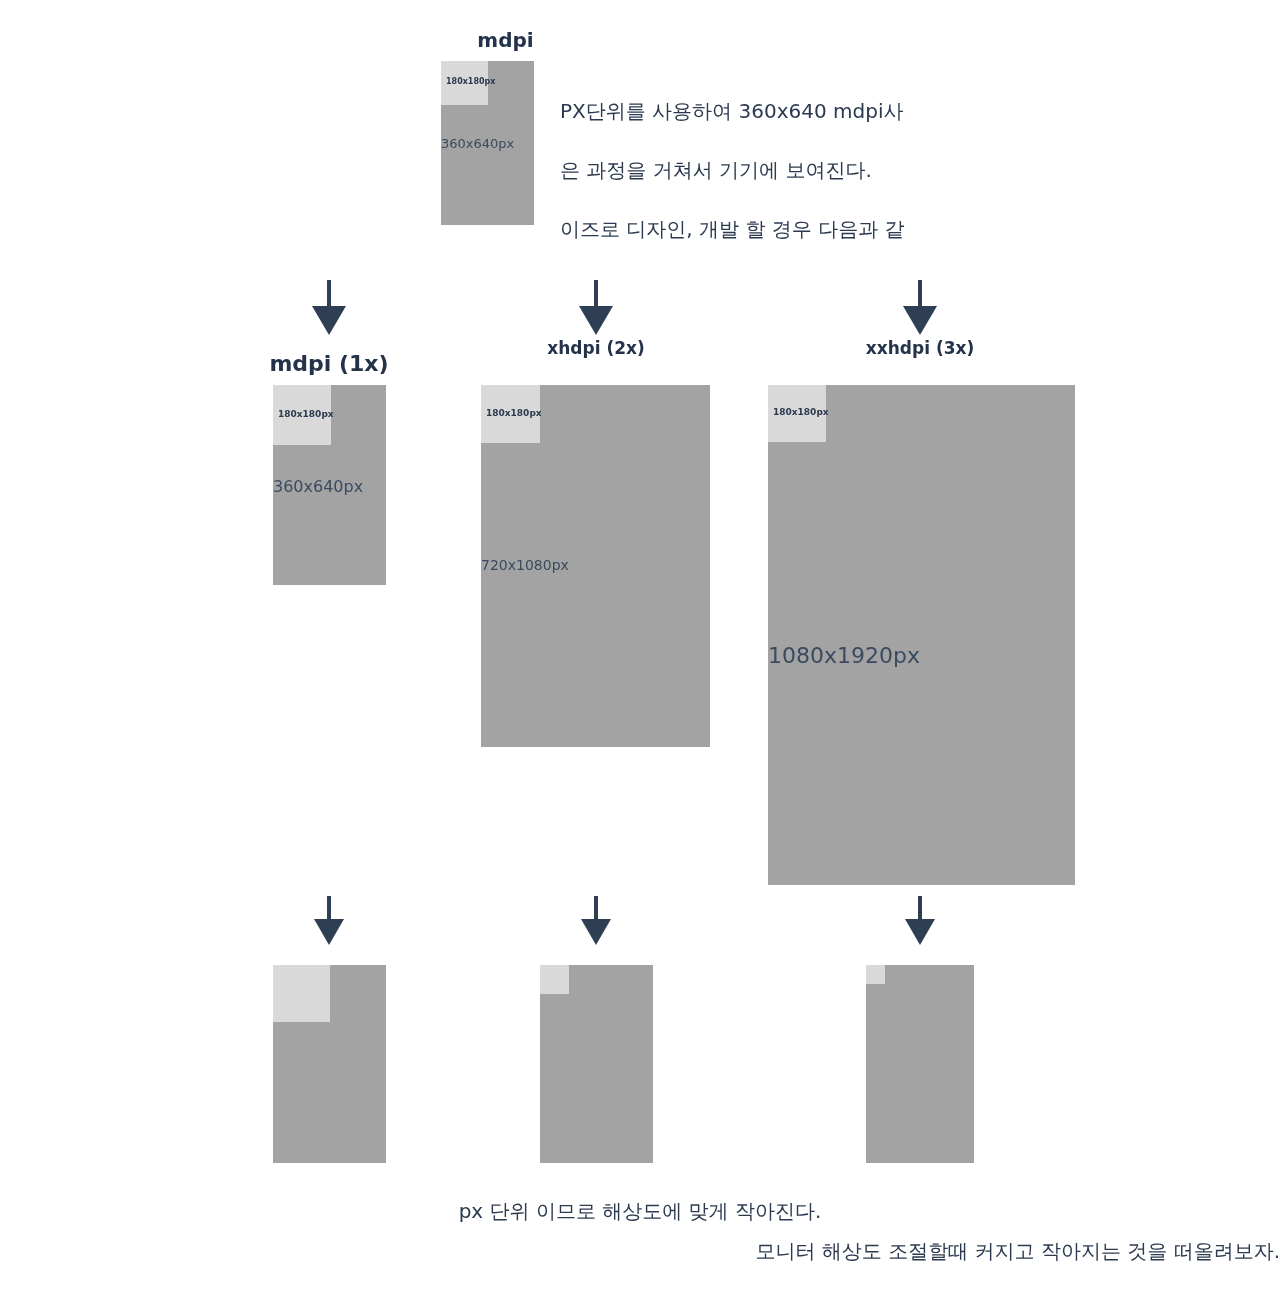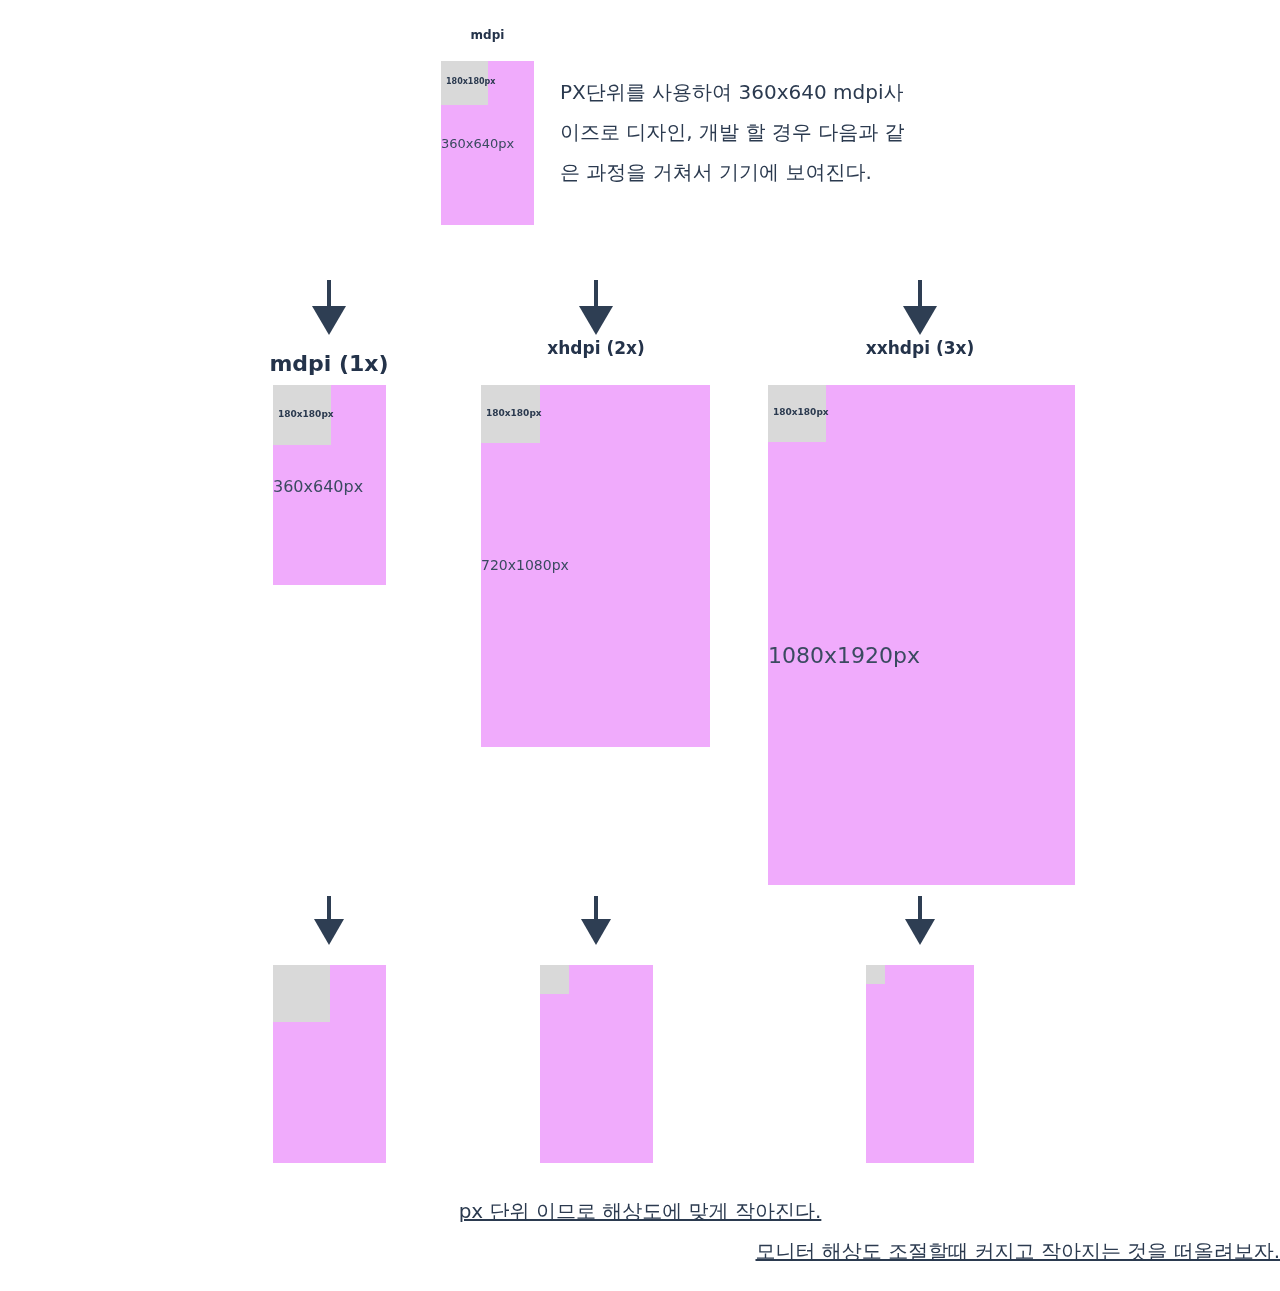--- a/index.html
+++ b/index.html
@@ -19,21 +19,21 @@
     width: 1280px;
     height: 1291px;
     margin: 0 auto;
     background: #ffffff;
     overflow: hidden;
   }
 
   
   .screen {
     position: absolute;
-    background: #f0abfc;
+    background: #a3a3a3;
   }
   .asset {
     position: absolute;
     left: 0;
     top: 0;
     background: #d9d9d9;
   }
   .asset-label {
     position: absolute;
     font-family: "DejaVu Sans", "Liberation Sans", sans-serif;
@@ -64,49 +64,48 @@
   .arrow {
     position: absolute;
   }
 
   
   .para {
     position: absolute;
     color: #2b3a4f;
     font-family: "DejaVu Sans", "Liberation Sans", sans-serif;
   }
-  .para-line { display: block; white-space: nowrap; }
+  .para-line { display: block; white-space: nowrap; margin-top: 19px; }
 
   .footer-note {
     position: absolute;
     width: 1280px;
     left: 0;
     text-align: center;
     color: #2b3a4f;
     font-family: "DejaVu Sans", "Liberation Sans", sans-serif;
-    text-decoration: underline;
   }
 </style>
 </head>
 <body>
 
 <div id="stage">
 
-  <div class="col-title" style="left:441px; top:28px; width:93px; font-size:12px;">mdpi</div>
+  <div class="col-title" style="left:459px; top:28px; width:93px; font-size:20px;">mdpi</div>
 
   <div class="screen" style="left:441px; top:61px; width:93px; height:164px;">
     <div class="asset" style="width:47px; height:44px;"></div>
     <div class="asset-label" style="left:5px; top:17px; font-size:8px;">180x180px</div>
     <div class="screen-label" style="left:0; top:75px; font-size:13px;">360x640px</div>
   </div>
 
   <div class="para" style="left:560px; top:72px; font-size:20px; line-height:40px;">
     <span class="para-line">PX단위를 사용하여 360x640 mdpi사</span>
+    <span class="para-line">은 과정을 거쳐서 기기에 보여진다.</span>
     <span class="para-line">이즈로 디자인, 개발 할 경우 다음과 같</span>
-    <span class="para-line">은 과정을 거쳐서 기기에 보여진다.</span>
   </div>
 
   <div class="arrow" style="left:307px; top:280px; width:44px; height:56px;">
     <svg width="44" height="56" viewBox="0 0 44 56" aria-hidden="true">
       <rect x="20" y="0" width="4" height="28" fill="#2e3e53"></rect>
       <polygon points="5,26 39,26 22,55" fill="#2e3e53"></polygon>
     </svg>
   </div>
   <div class="arrow" style="left:574px; top:280px; width:44px; height:56px;">
     <svg width="44" height="56" viewBox="0 0 44 56" aria-hidden="true">

